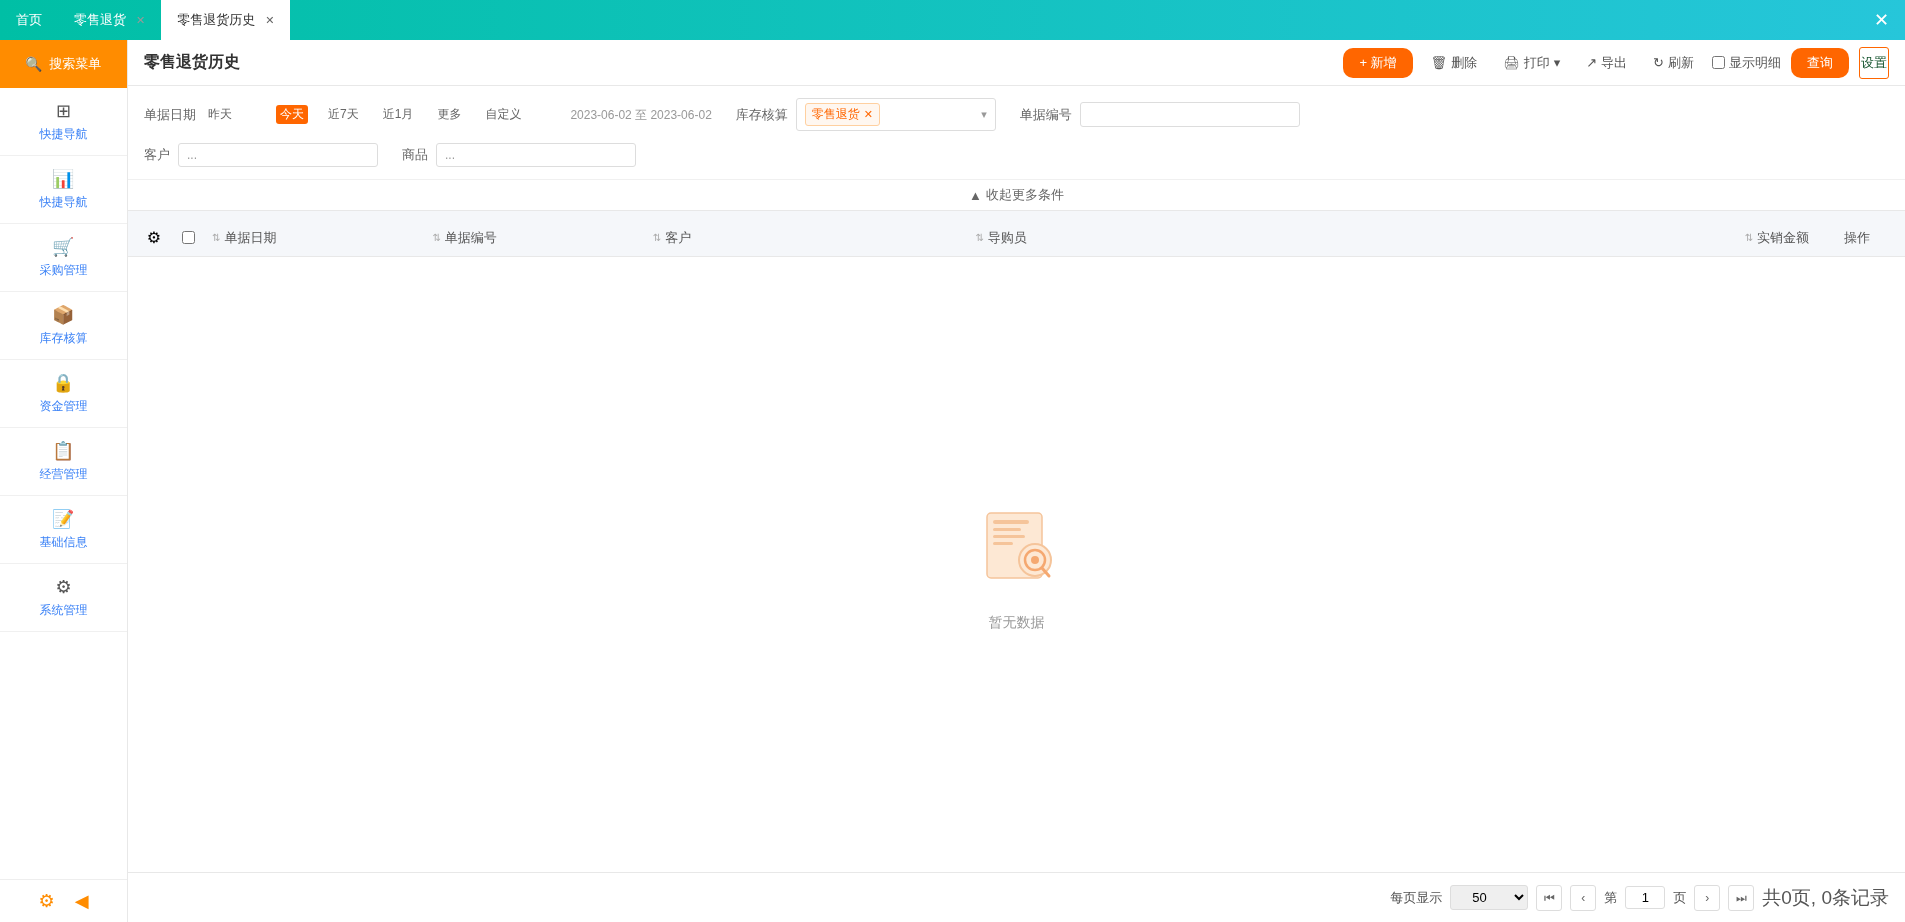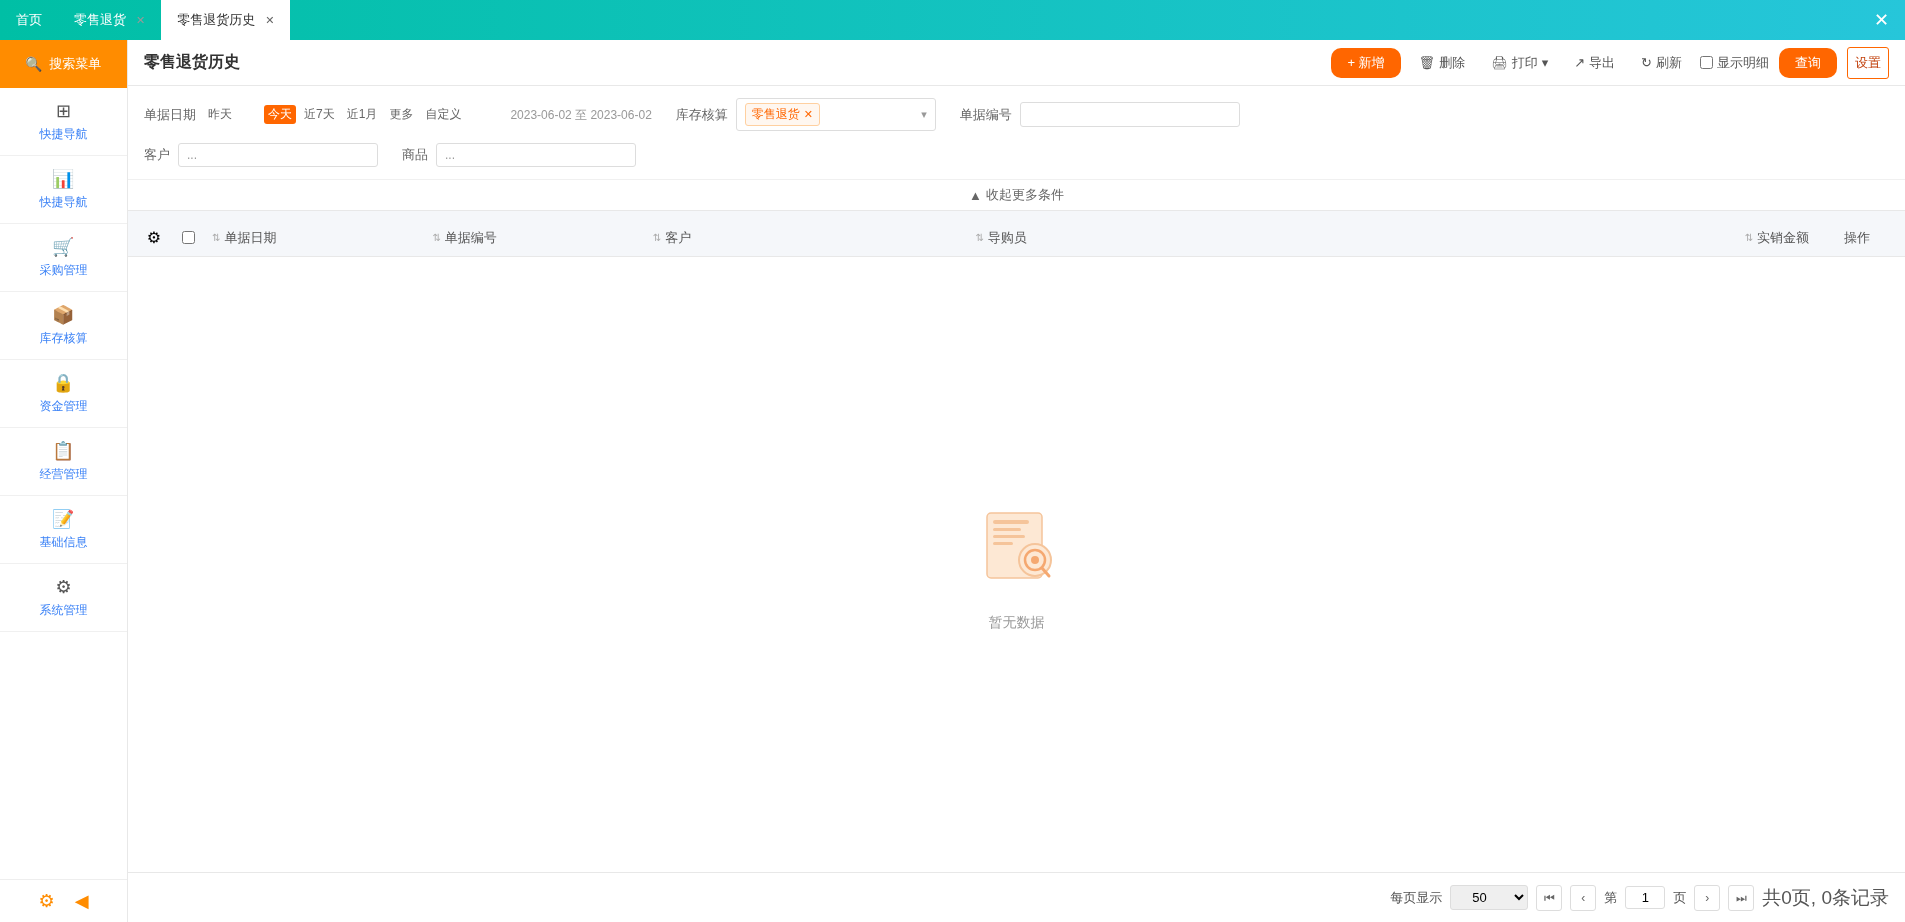--- a/index.html
+++ b/index.html
@@ -147,23 +147,23 @@
       background: #ff6600;
       color: #fff;
       border: none;
       padding: 6px 16px;
       border-radius: 10px;
       cursor: pointer;
       font-size: 13px;
     }
     .btn-setting {
       background: #fff;
-      color: #c2410c;
+      color: #14532d;
       border: 1px solid #ff6600;
-      padding: 6px 7px;
+      padding: 6px 1px;
       border-radius: 3px;
       cursor: pointer;
       font-size: 13px;
     }
     .display-check {
       display: flex;
       align-items: center;
       gap: 4px;
       font-size: 13px;
       color: #555;
@@ -189,21 +189,21 @@
       gap: 8px;
     }
     .filter-label {
       font-size: 13px;
       color: #666;
       white-space: nowrap;
     }
     .date-shortcuts {
       display: flex;
       align-items: center;
-      gap: 4px;
+      gap: 16px;
     }
     .date-shortcut {
       font-size: 12px;
       color: #666;
       cursor: pointer;
       padding: 1px 4px;
     }
     .date-shortcut.active {
       background: #ff6600;
       color: #fff;

